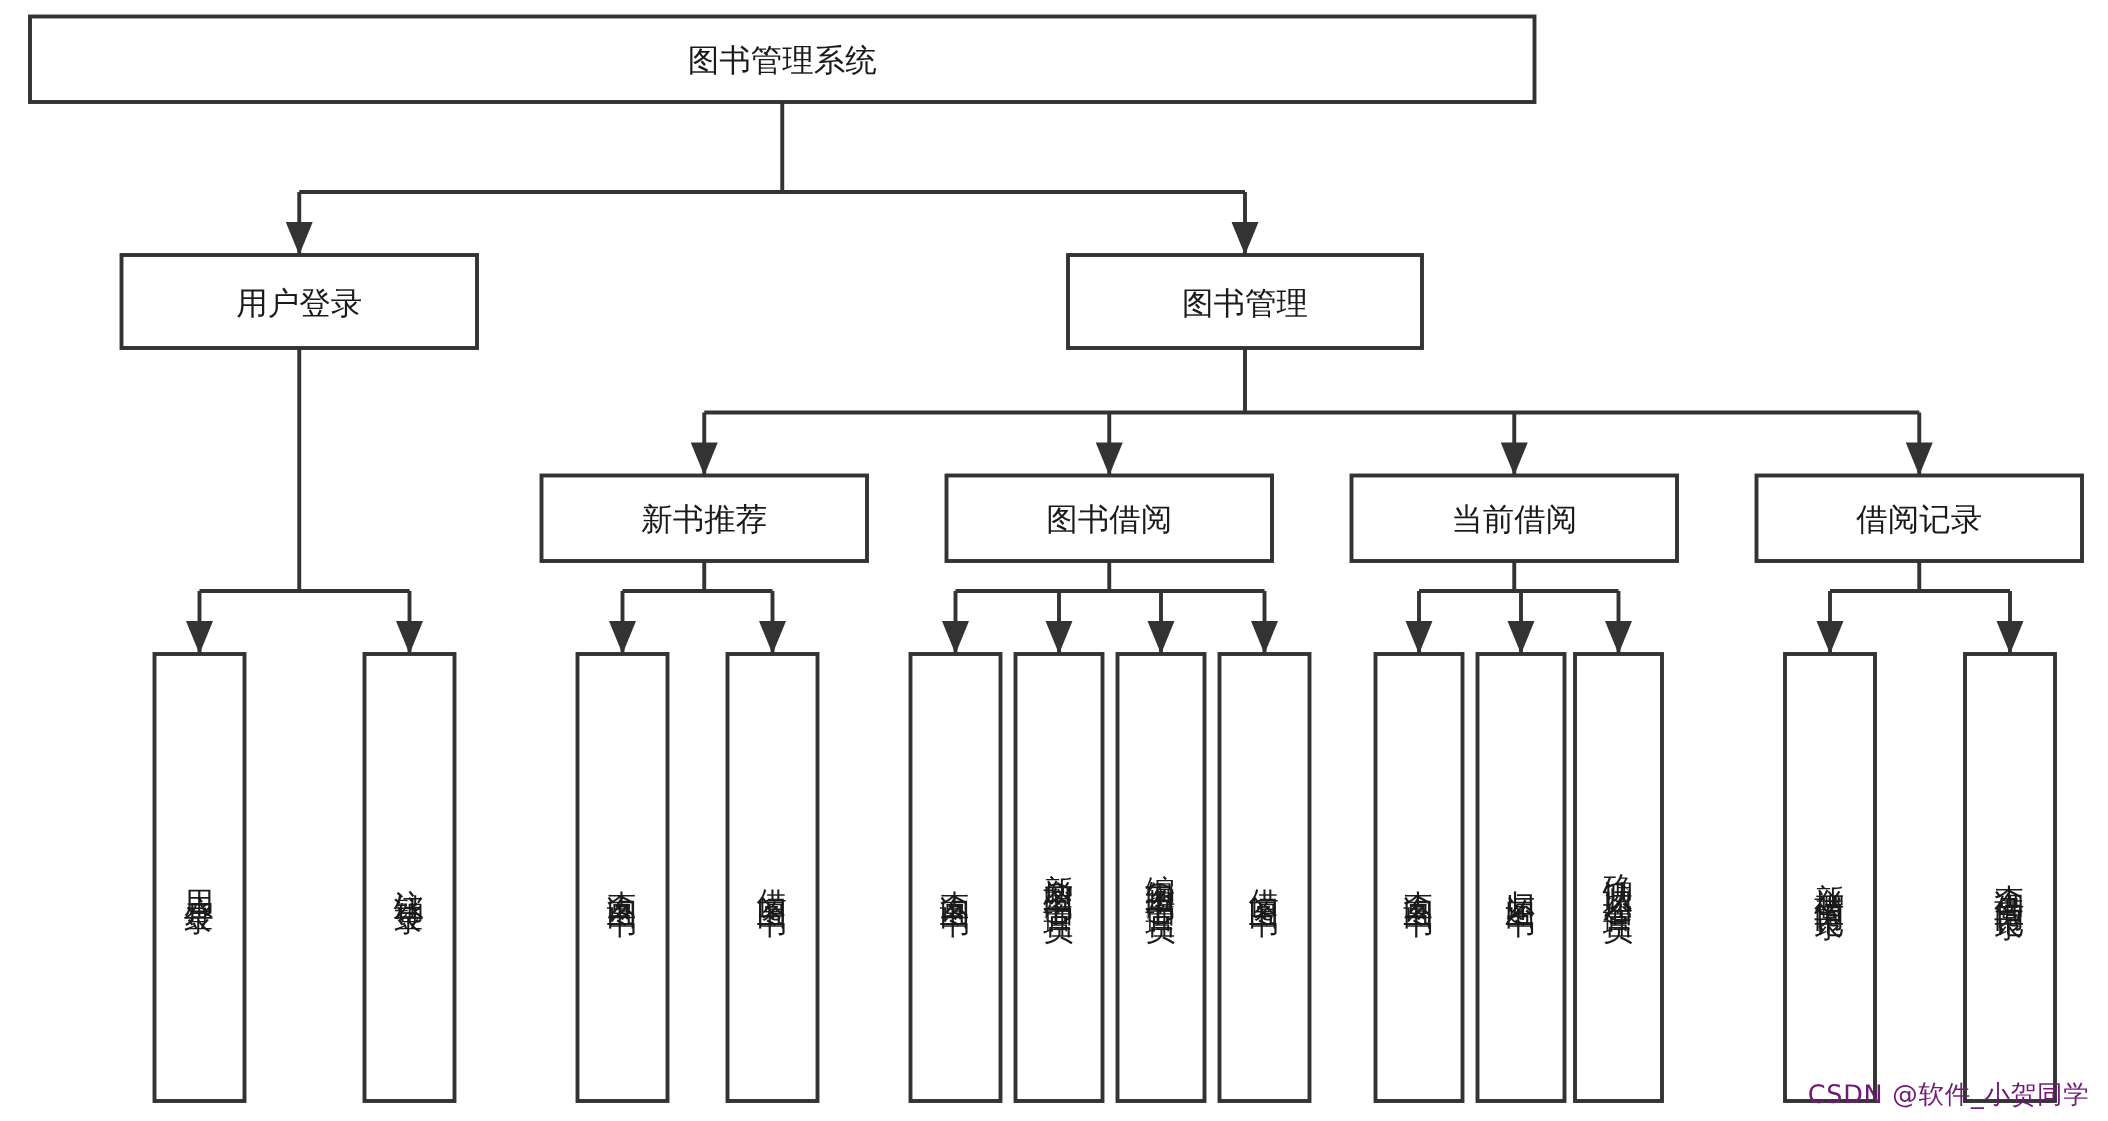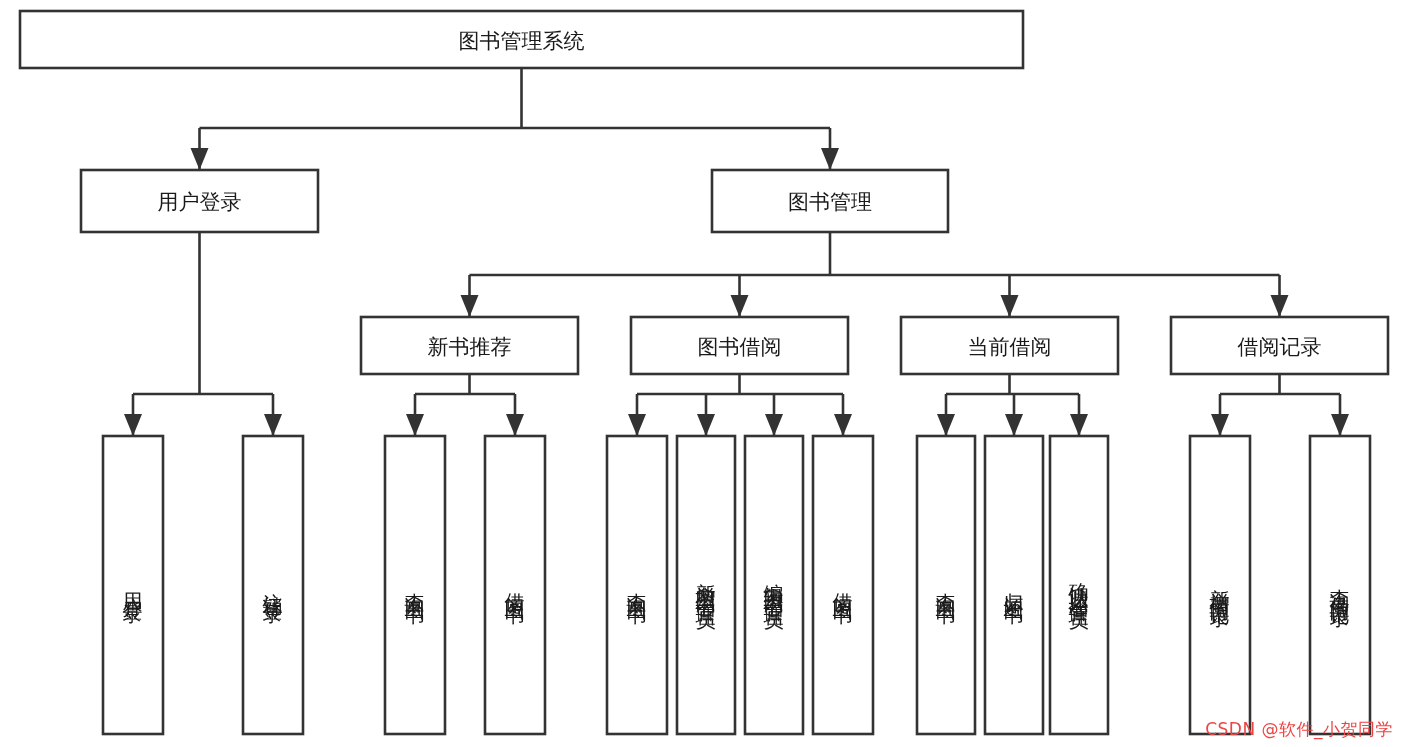--- a/index.html
+++ b/index.html
@@ -65,21 +65,21 @@
     color: #1a1a1a;
     white-space: nowrap;
     text-align: center;
   }
   #watermark {
     position: absolute;
     right: 12px;
     bottom: 6px;
     font-family: "DejaVu Sans", "Liberation Sans", sans-serif;
     font-size: 17px;
-    color: #ef4444;
+    color: #701a75;
     letter-spacing: 0.5px;
     white-space: nowrap;
     pointer-events: none;
   }
 </style>
 </head>
 <body>
 
 <div id="diagram-root">
 

